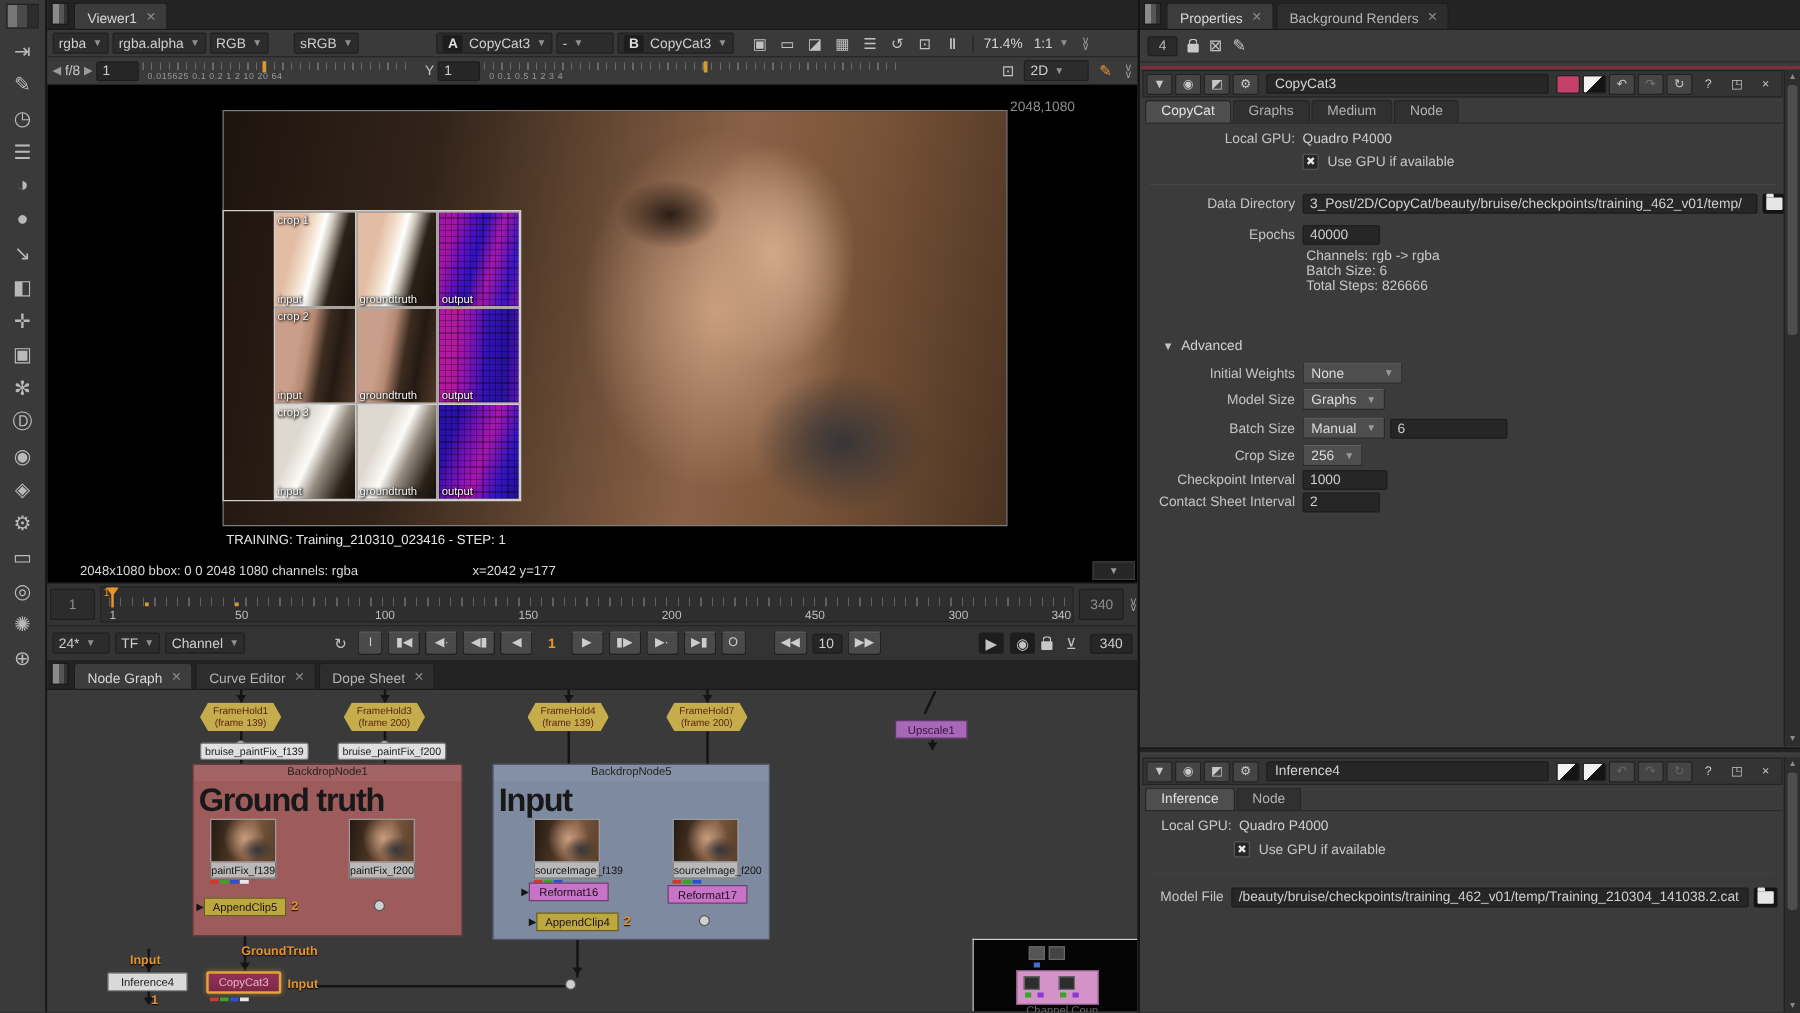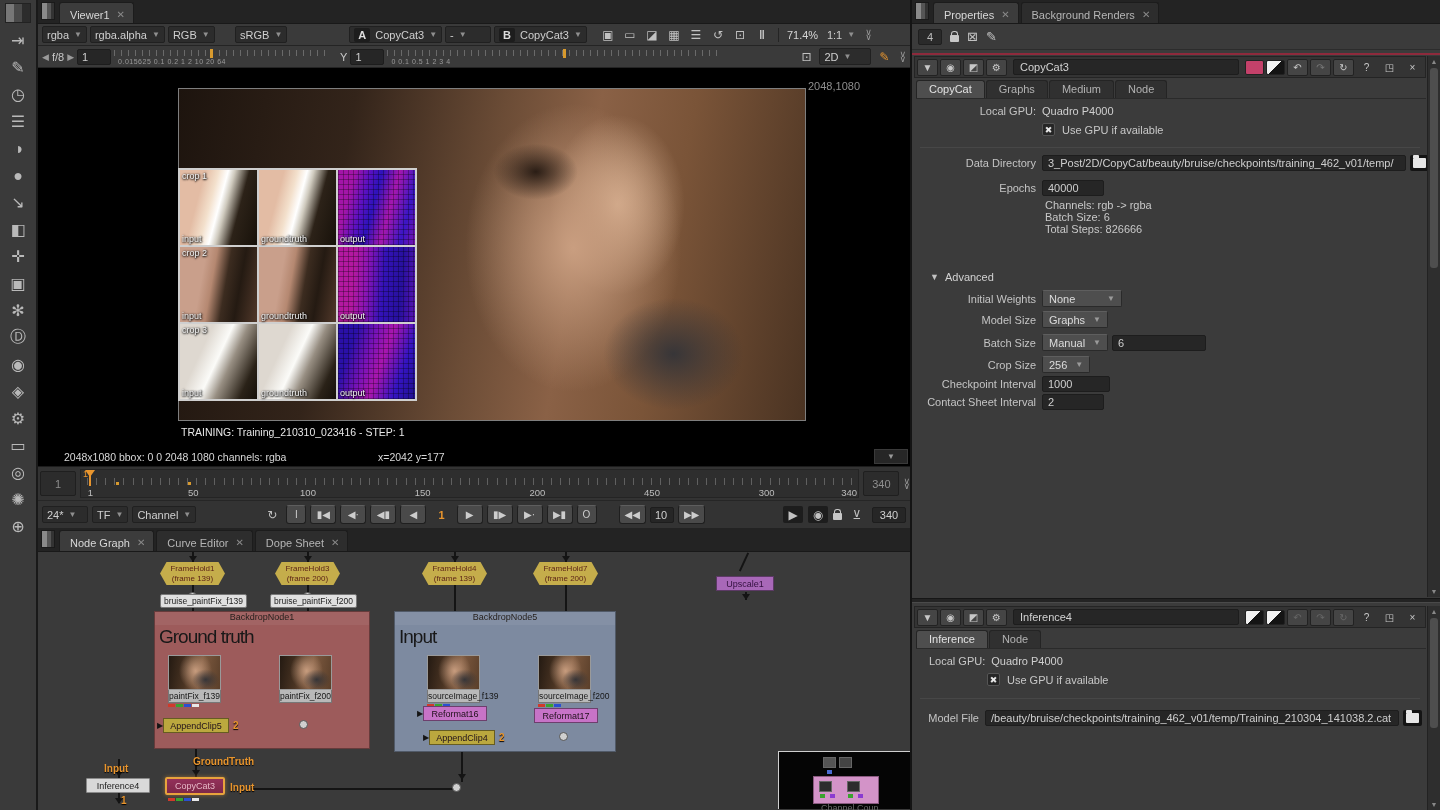--- a/index.html
+++ b/index.html
@@ -104,21 +104,21 @@
   .wire { position:absolute; background:#141414; }
   .wv { width:2px; } .wh { height:2px; }
   .arr-d { position:absolute; width:0; height:0; border:4px solid transparent; border-top:6px solid #141414; }
   .hexnode { position:absolute; width:65px; height:23px; background:#c5ad4b; color:#5c2417; font-size:8px; line-height:1.15; text-align:center; display:flex; flex-direction:column; justify-content:center;
     clip-path:polygon(10% 0,90% 0,100% 50%,90% 100%,10% 100%,0 50%); }
   .pill { position:absolute; background:#e0e0e0; color:#1d1d1d; font-size:8.5px; padding:1px 3px; border-radius:2px; border:1px solid #777; white-space:nowrap; }
   .backdrop { position:absolute; border:1px solid rgba(0,0,0,.35); }
   .bd-red { background:#9d5b5b; }
   .bd-blue { background:#7d8aa0; }
   .bd-head { height:13px; font-size:9px; color:#27211e; text-align:center; background:rgba(255,255,255,.06); overflow:hidden; }
-  .bd-title { font-size:19px; color:#181818; padding:2px 2px 0 4px; line-height:1; font-weight:normal; letter-spacing:-1px; }
+  .bd-title { font-size:26px; color:#181818; padding:2px 2px 0 4px; line-height:1; font-weight:bold; letter-spacing:-1px; }
   .readnode { position:absolute; width:53px; }
   .readnode .thumb { height:35px; border:1px solid #9a9a9a;
     background:
       radial-gradient(18px 14px at 72% 72%, rgba(50,50,54,.95), rgba(50,50,54,0) 75%),
       radial-gradient(22px 26px at 52% 45%, #c79c7e, rgba(199,156,126,0) 75%),
       linear-gradient(100deg,#241a12 0%,#4a3423 35%,#7e5a40 60%,#5a3f2a 100%); }
   .readnode .rlab { background:#b9b9b9; color:#161616; font-size:8.5px; text-align:center; padding:1px 0; border:1px solid #777; border-top:none; white-space:nowrap; }
   .chips { display:flex; gap:1px; margin-top:1px; }
   .chip { width:7px; height:3px; }
   .rectnode { position:absolute; height:15px; display:flex; align-items:center; justify-content:center; font-size:9px; border:1px solid rgba(0,0,0,.45); color:#20101a; white-space:nowrap; }
@@ -288,21 +288,21 @@
       <span class="vicon" style="color:#e8952e">✎</span>
       <span class="chev">
           <span>∨</span>
           <span>∨</span>
         </span>
     </div>
 
     <div class="vcanvas">
       <div class="vimage"></div>
       <div class="reslabel">2048,1080</div>
-      <div class="csheet" style="left:140px;">
+      <div class="csheet" style="left:140px;padding-left:40px;">
         <div class="cscell bg-nose">
           <span class="csc">crop 1</span>
           <span class="cslab">input</span>
         </div>
         <div class="cscell bg-nose">
           <span class="cslab">groundtruth</span>
         </div>
         <div class="cscell bg-out1">
           <span class="cslab">output</span>
         </div>

